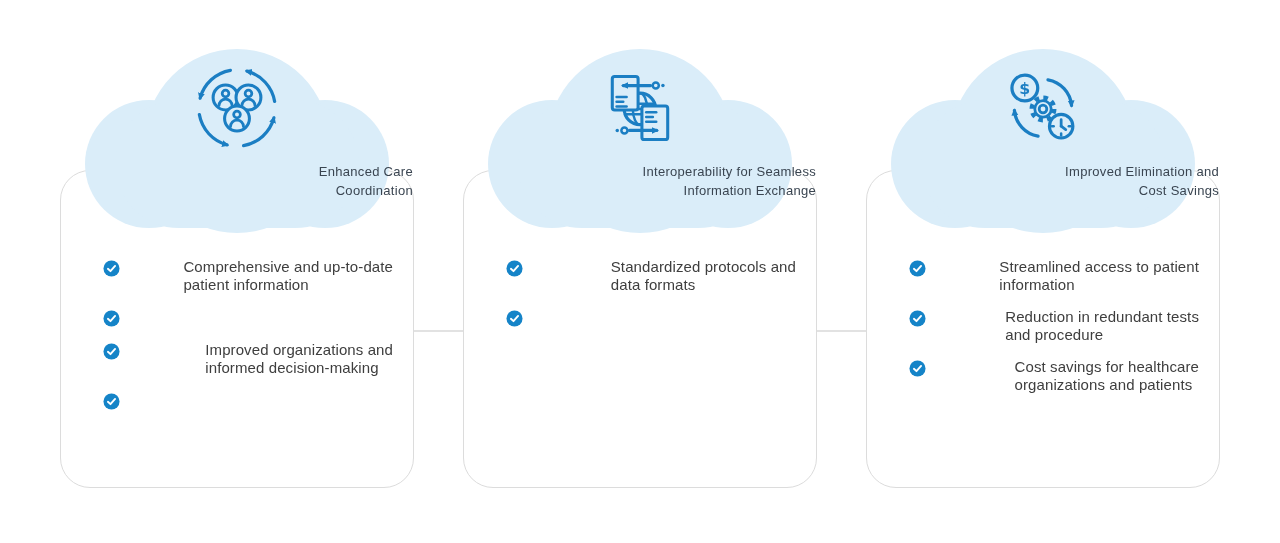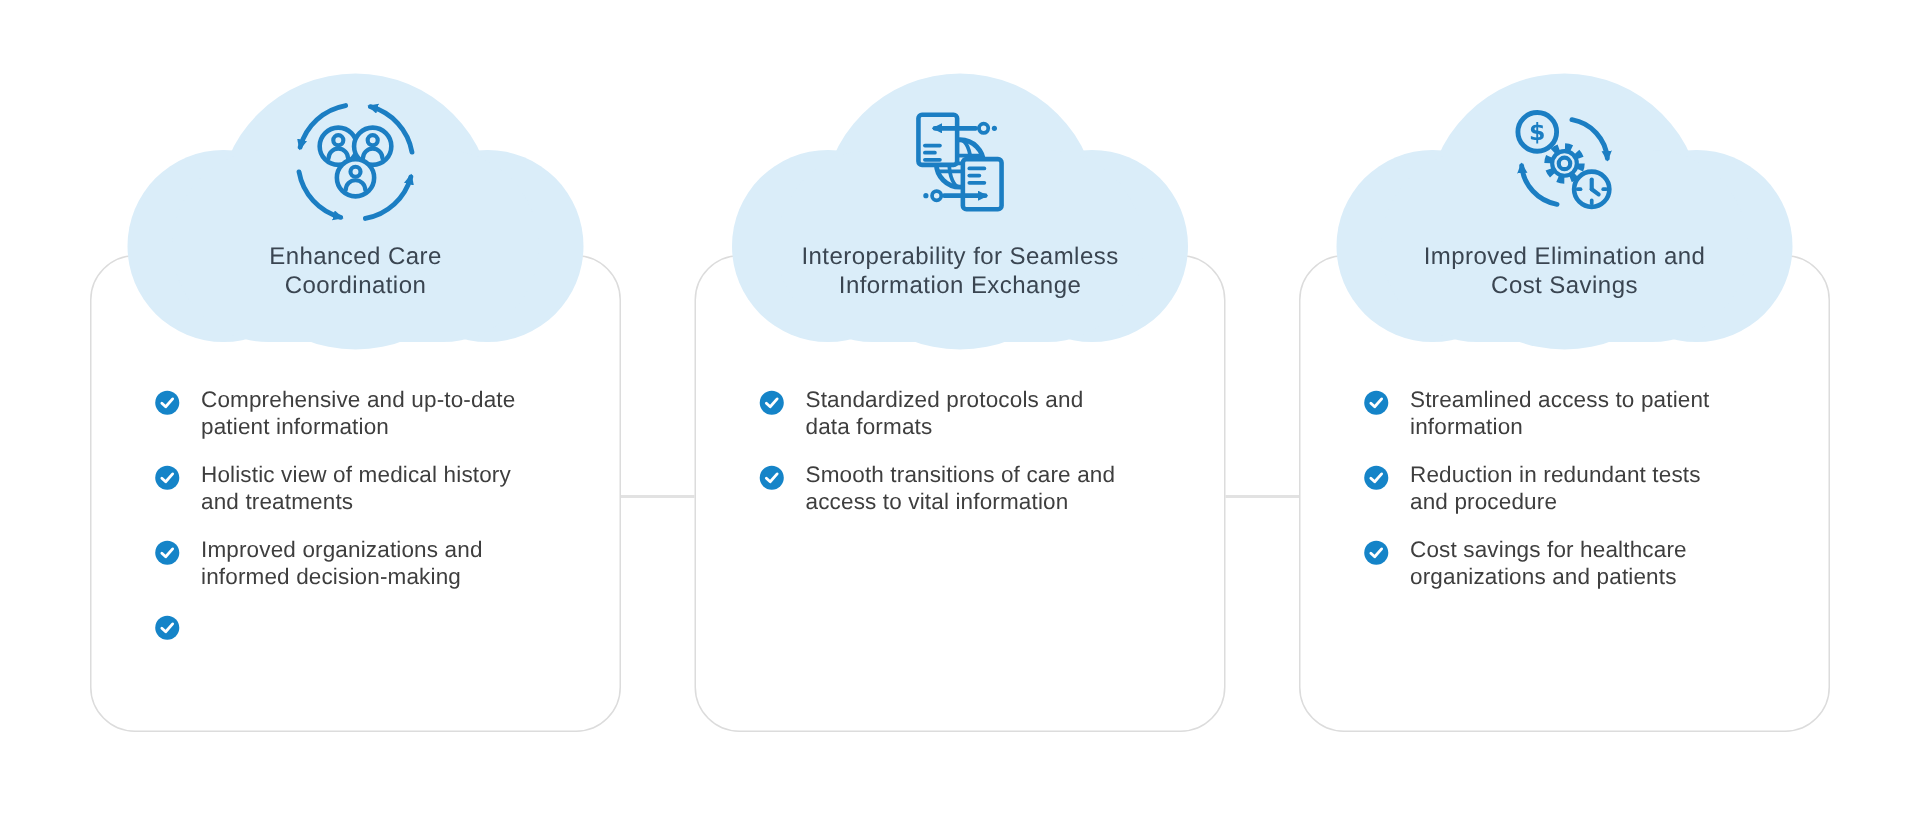--- a/index.html
+++ b/index.html
@@ -64,37 +64,38 @@
     width: 86px;
     height: 86px;
     z-index: 2;
   }
   .card-title {
     position: absolute;
     top: -9px;
     left: 0;
     right: 0;
     z-index: 2;
-    text-align: center;
+    text-align: right;
     color: #3a4551;
-    font-size: 16px;
+    font-size: 13px;
     line-height: 19px;
     font-weight: 500;
     letter-spacing: 0.3px;
     white-space: pre-line;
   }
   .bullets {
     list-style: none;
     margin: 0;
     padding: 87px 20px 0 42px;
   }
   .bullet {
     display: flex;
     align-items: flex-start;
     margin-bottom: 14px;
+    justify-content: space-between;
   }
   .check {
     flex: 0 0 17px;
     width: 17px;
     height: 17px;
     margin-top: 2px;
     margin-right: 14px;
   }
   .btext {
     color: #3e3e3e;
@@ -161,22 +162,20 @@
               <path d="M5.2 9.3 L7.9 11.8 L12.8 6.3" fill="none" stroke="#ffffff" stroke-width="2" stroke-linecap="round" stroke-linejoin="round"></path>
             </svg>
           <span class="btext">Comprehensive and up-to-date
 patient information</span>
         </li>
         <li class="bullet">
           <svg class="check" viewBox="0 0 18 18">
               <circle cx="9" cy="9" r="8.5" fill="#1584c8"></circle>
               <path d="M5.2 9.3 L7.9 11.8 L12.8 6.3" fill="none" stroke="#ffffff" stroke-width="2" stroke-linecap="round" stroke-linejoin="round"></path>
             </svg>
-          <span class="btext">Holistic view of medical history
-and treatments</span>
         </li>
         <li class="bullet">
           <svg class="check" viewBox="0 0 18 18">
               <circle cx="9" cy="9" r="8.5" fill="#1584c8"></circle>
               <path d="M5.2 9.3 L7.9 11.8 L12.8 6.3" fill="none" stroke="#ffffff" stroke-width="2" stroke-linecap="round" stroke-linejoin="round"></path>
             </svg>
           <span class="btext">Improved organizations and
 informed decision-making</span>
         </li>
         <li class="bullet">
@@ -225,22 +224,20 @@
               <path d="M5.2 9.3 L7.9 11.8 L12.8 6.3" fill="none" stroke="#ffffff" stroke-width="2" stroke-linecap="round" stroke-linejoin="round"></path>
             </svg>
           <span class="btext">Standardized protocols and
 data formats</span>
         </li>
         <li class="bullet">
           <svg class="check" viewBox="0 0 18 18">
               <circle cx="9" cy="9" r="8.5" fill="#1584c8"></circle>
               <path d="M5.2 9.3 L7.9 11.8 L12.8 6.3" fill="none" stroke="#ffffff" stroke-width="2" stroke-linecap="round" stroke-linejoin="round"></path>
             </svg>
-          <span class="btext">Smooth transitions of care and
-access to vital information</span>
         </li>
       </ul>
     </div>
 
     <div class="card">
       <div class="cloud">
         <div class="puff puff-left"></div>
         <div class="puff puff-right"></div>
         <div class="puff puff-big"></div>
         <div class="puff-bar"></div>

